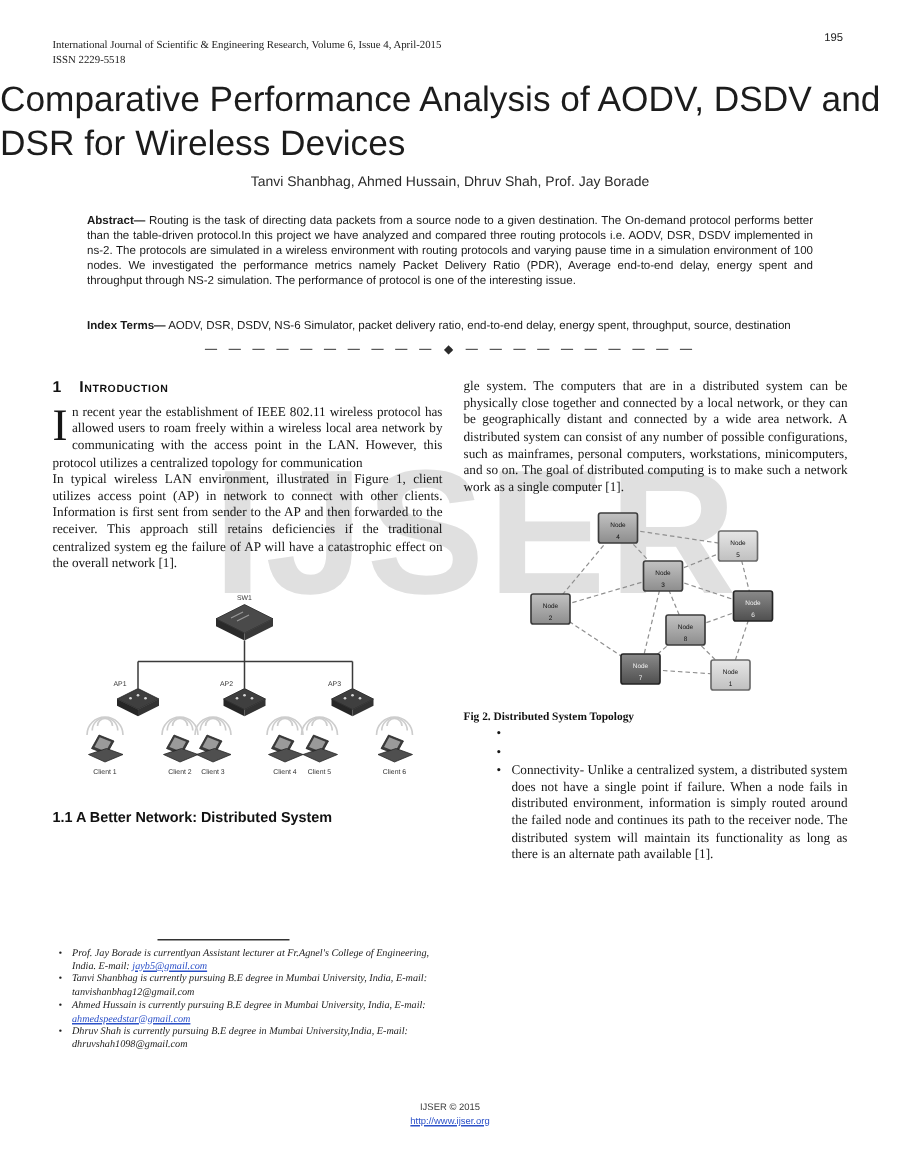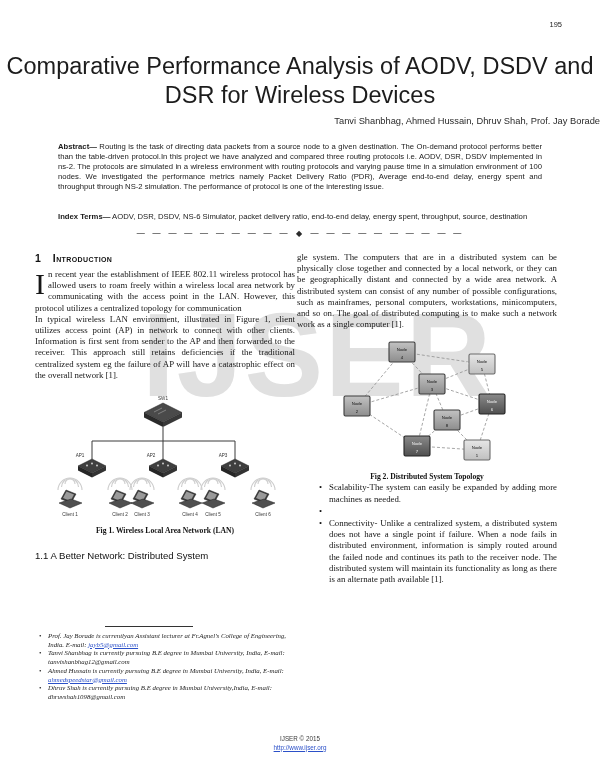--- a/index.html
+++ b/index.html
@@ -13,51 +13,51 @@
     position:absolute;z-index:0;left:142px;top:296px;
     font-family:"Liberation Sans",sans-serif;font-weight:bold;
     font-size:118px;color:#e0e0e0;letter-spacing:2px;line-height:1;
     user-select:none;
   }
   
   .hdr{left:35px;top:26px;width:430px;font-size:7.2px;line-height:9.5px;color:#222;}
   .pageno{right:38px;top:20px;font-size:7.5px;font-family:"Liberation Sans",sans-serif;color:#222;}
   
   .title{
-    left:0;top:52px;width:600px;text-align:center;
+    left:0;top:52px;width:600px;
     font-family:"Liberation Sans",sans-serif;font-size:23.5px;line-height:29px;color:#1c1c1c;
   }
   .authors{
-    left:0;top:116px;width:600px;text-align:right;
+    left:0;top:116px;width:600px;text-align:center;
     font-family:"Liberation Sans",sans-serif;font-size:9.3px;color:#2a2a2a;font-weight:500;
   }
   
   .abs{left:58px;top:142px;width:484px;font-family:"Liberation Sans",sans-serif;
     font-size:7.7px;line-height:10.1px;text-align:justify;color:#1a1a1a;}
   .abs b{font-weight:bold;}
   .idx{left:58px;top:212px;width:484px;font-family:"Liberation Sans",sans-serif;
     font-size:7.7px;line-height:10px;color:#1a1a1a;}
   
   .sep{left:0;top:228px;width:600px;text-align:center;font-size:9px;color:#2b2b2b;
     letter-spacing:2px;font-family:"DejaVu Sans",sans-serif;}
   .sep .dia{font-size:8px;padding:0 6px;}
   
-  .cols{left:35px;top:246px;width:530px;display:flex;gap:2px;}
+  .cols{left:35px;top:246px;width:530px;display:flex;gap:14px;}
   .col{width:260px;}
   .sechead{font-family:"Liberation Sans",sans-serif;font-weight:bold;font-size:10.5px;
     margin:6px 0 5px 0;color:#111;}
   .sechead .secnum{margin-right:12px;}
   .sechead .secword{font-variant:small-caps;letter-spacing:.4px;}
-  .subhead{font-family:"Liberation Sans",sans-serif;font-weight:normal;font-size:9.6px;
+  .subhead{font-family:"Liberation Sans",sans-serif;font-weight:bold;font-size:9.6px;
     margin:15px 0 5px 0;color:#111;}
   p.body{font-size:8.8px;line-height:11.2px;text-align:justify;margin:0 0 0 0;}
   .dropcap{float:left;font-size:30px;line-height:25px;padding:2px 3px 0 0;font-weight:normal;}
   
   .figwrap{margin-top:6px;text-align:center;}
-  .figcap{font-size:7.6px;font-weight:bold;text-align:center;margin-top:2px;color:#111;}
+  .figcap{font-size:7.6px;font-weight:bold;margin-top:2px;color:#111;}
   svg .t{font-family:"Liberation Sans",sans-serif;font-size:4.6px;fill:#333;text-anchor:middle;}
   svg .w{fill:none;stroke:#cdcdcd;stroke-width:1.1;}
   svg .wire{stroke:#3a3a3a;stroke-width:1;}
   svg .e{stroke:#8f8f8f;stroke-width:.8;stroke-dasharray:3,2;fill:none;}
   svg .nt{font-family:"Liberation Sans",sans-serif;font-size:4.3px;text-anchor:middle;}
   
   .bullet{display:flex;font-size:8.8px;line-height:11.2px;margin-top:1px;}
   .bdot{width:10px;margin-left:22px;flex:none;}
   .btext{flex:1;text-align:justify;}
   
@@ -72,20 +72,22 @@
   .footer{left:0;top:735px;width:600px;text-align:center;
     font-family:"Liberation Sans",sans-serif;font-size:6.3px;line-height:8.5px;color:#3a3a3a;}
   .footer a{color:#2b50c8;text-decoration:underline;cursor:pointer;}
 </style>
 </head>
 <body>
 
 <div class="watermark">IJSER</div>
 
 <div class="layer hdr">
+  <div>International Journal of Scientific &amp; Engineering Research, Volume 6, Issue 4, April-2015</div>
+  <div>ISSN 2229-5518</div>
 </div>
 <div class="layer pageno">195</div>
 
 <div class="layer title">Comparative Performance Analysis of AODV, DSDV and DSR for Wireless Devices</div>
 <div class="layer authors">Tanvi Shanbhag, Ahmed Hussain, Dhruv Shah, Prof. Jay Borade</div>
 
 <div class="layer abs">
   <b>Abstract—</b><span> Routing is the task of directing data packets from a source node to a given destination. The On-demand protocol performs better than the table-driven protocol.In this project we have analyzed and compared three routing protocols i.e. AODV, DSR, DSDV implemented in ns-2. The protocols are simulated in a wireless environment with routing protocols and varying pause time in a simulation environment of 100 nodes. We investigated the performance metrics namely Packet Delivery Ratio (PDR), Average end-to-end delay, energy spent and throughput through NS-2 simulation. The performance of protocol is one of the interesting issue.</span>
 </div>
 <div class="layer idx">
@@ -194,21 +196,20 @@
           <g>
       <path class="w" d="M 223 97 A 5 5 0 0 1 233 97"></path>
       <path class="w" d="M 219.5 100 A 8.5 8.5 0 0 1 236.5 100"></path>
       <path class="w" d="M 216 103 A 12 12 0 0 1 240 103"></path>
       <polygon points="219,112 224,103 234,107 229,116" fill="#3c3c3c" stroke="#1f1f1f" stroke-width="0.5"></polygon>
       <polygon points="221,111 224.5,104.5 232,107.5 228.5,114" fill="#9a9a9a"></polygon>
       <polygon points="217,116 228,121 240,116 229,112" fill="#4f4f4f" stroke="#222222" stroke-width="0.5"></polygon>
       <text x="228" y="129" class="t">Client 6</text>
           </g>
         </svg></div>
-    <div class="figcap">Fig 1. Wireless Local Area Network (LAN)</div>
     <div class="subhead">1.1 A Better Network: Distributed System</div>
   </div>
   <div class="col">
     <p class="body" style="margin-top:6px">gle system. The computers that are in a distributed system can be physically close together and connected by a local network, or they can be geographically distant and connected by a wide area network. A distributed system can consist of any number of possible configurations, such as mainframes, personal computers, workstations, minicomputers, and so on. The goal of distributed computing is to make such a network work as a single computer [1].</p>
     <div class="figwrap" id="fig2"><svg width="220" height="130" viewBox="0 0 220 130">
           <defs>
             <linearGradient id="g-dark" x1="0" y1="0" x2="0" y2="1">
       <stop offset="0" stop-color="#8a8a8a"></stop>
               <stop offset="1" stop-color="#4f4f4f"></stop>
     </linearGradient>
@@ -274,21 +275,20 @@
           <g>
       <rect x="147" y="104" width="26" height="20" rx="1.5" fill="url(#g-light)" stroke="#6a6a6a" stroke-width="1.1"></rect>
       <text class="nt" x="160" y="113" fill="#111111">Node</text>
       <text class="nt" x="160" y="121" fill="#111111">1</text>
           </g>
         </svg></div>
     <div class="figcap">Fig 2. Distributed System Topology</div>
     <div id="bullets">
         <div class="bullet">
           <span class="bdot">•</span>
-          <div class="btext">Scalability-The system can easily be expanded by adding more machines as needed.</div>
         </div>
         <div class="bullet">
           <span class="bdot">•</span>
         </div>
         <div class="bullet">
           <span class="bdot">•</span>
           <div class="btext">Connectivity- Unlike a centralized system, a distributed system does not have a single point if failure. When a node fails in distributed environment, information is simply routed around the failed node and continues its path to the receiver node. The distributed system will maintain its functionality as long as there is an alternate path available [1].</div>
         </div>
       </div>
   </div>

